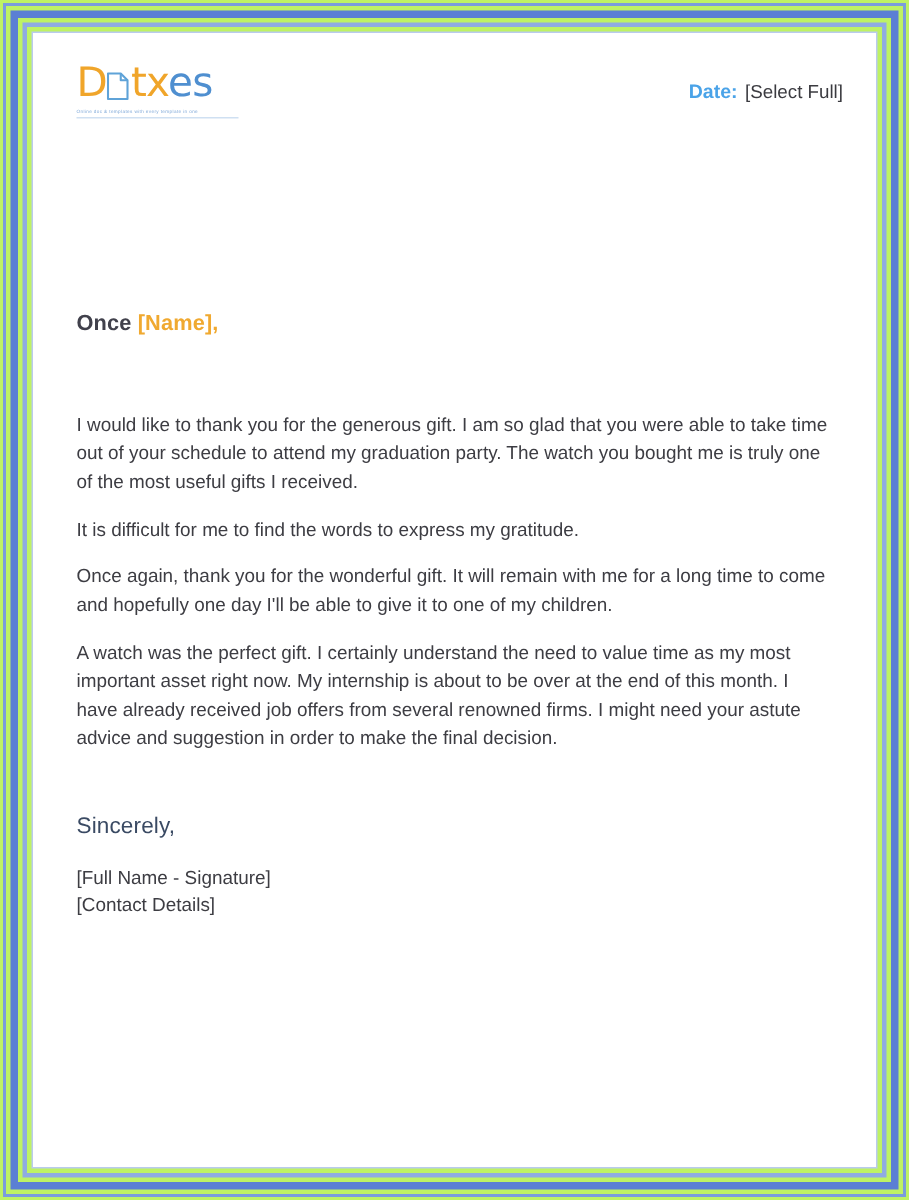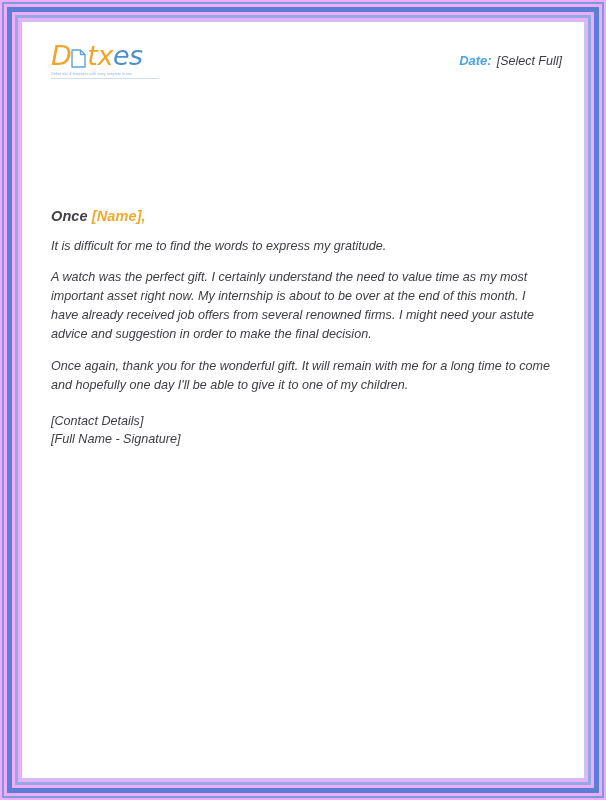--- a/index.html
+++ b/index.html
@@ -13,22 +13,21 @@
     font-family: "Liberation Sans", sans-serif;
     overflow: hidden;
   }
 
   
   .page {
     position: relative;
     width: 606px;
     height: 800px;
     box-sizing: border-box;
-    background: #f0abfc;
-    font-style: italic;
+    background: #bef264;
   }
   .frame {
     position: absolute;
     box-sizing: border-box;
     pointer-events: none;
   }
   
   .frame-1 {
     left: 2px; top: 2px; right: 2px; bottom: 2px;
     border: 2px solid #7a9cdd;
@@ -191,26 +190,28 @@
         <span class="date-label">Date:</span><span class="date-value">[Select Full]</span>
       </div>
 
     </div>
 
     <div class="letter">
 
       <div class="salutation"><span>Once</span>
         <span class="name-field">[Name],</span></div>
 
+      <p class="para first">I would like to thank you for the generous gift. I am so glad that you were able to take time out of your schedule to attend my graduation party. The watch you bought me is truly one of the most useful gifts I received.</p>
       <p class="para">It is difficult for me to find the words to express my gratitude.</p>
+      <p class="para">Once again, thank you for the wonderful gift. It will remain with me for a long time to come and hopefully one day I'll be able to give it to one of my children.</p>
       <p class="para">A watch was the perfect gift. I certainly understand the need to value time as my most important asset right now. My internship is about to be over at the end of this month. I have already received job offers from several renowned firms. I might need your astute advice and suggestion in order to make the final decision.</p>
-      <p class="para">Once again, thank you for the wonderful gift. It will remain with me for a long time to come and hopefully one day I'll be able to give it to one of my children.</p>
-
+
+      <div class="closing">Sincerely,</div>
 
       <div class="signature-block">
+        <div>[Full Name - Signature]</div>
         <div>[Contact Details]</div>
-        <div>[Full Name - Signature]</div>
       </div>
 
     </div>
 
   </div>
 </div>
 
 </body></html>

